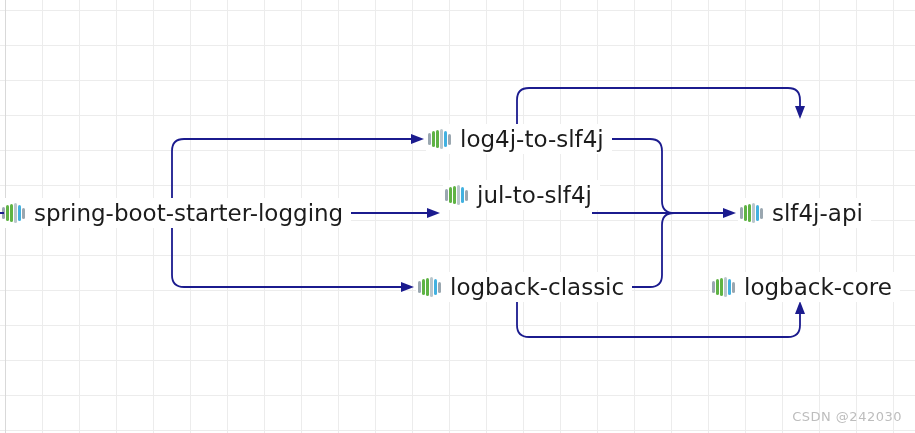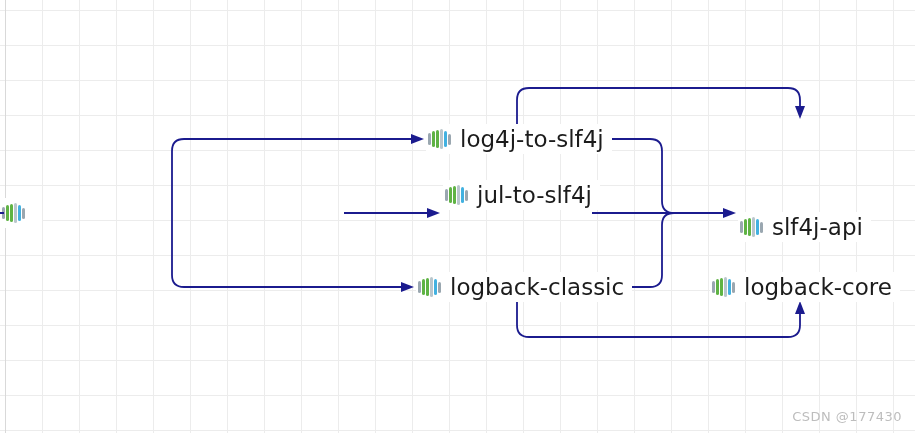--- a/index.html
+++ b/index.html
@@ -62,30 +62,31 @@
       </g>
       <g>
         <path d="M619,287 H650 Q662,287 662,275 V225 Q662,213 674,213" stroke="#1b1b8e"></path>
       </g>
       <g>
         <path d="M517,301 V325 Q517,337 529,337 H788 Q800,337 800,325 V314" stroke="#1b1b8e"></path>
         <polygon points="795,314 805,314 800,301" fill="#1b1b8e"></polygon>
       </g>
     </svg>
   <div class="stub" style="background: rgb(27, 27, 142);"></div>
-  <div class="watermark">CSDN @177430</div>
+  <div class="watermark">CSDN @242030</div>
 <div class="node" style="left: 0px; top: 198px;">
       <span class="lib-icon">
         <i style="width: 3px; height: 12px; background: rgb(154, 167, 176);"></i>
         <i style="width: 3px; height: 16px; background: rgb(95, 179, 68);"></i>
         <i style="width: 3px; height: 18px; background: rgb(95, 179, 68);"></i>
         <i style="width: 3px; height: 20px; background: rgb(185, 198, 204);"></i>
         <i style="width: 3px; height: 16px; background: rgb(66, 177, 224);"></i>
         <i style="width: 3px; height: 11px; background: rgb(154, 167, 176);"></i>
       </span>
+      <span class="node-label">spring-boot-starter-logging</span>
     </div>
     <div class="node" style="left: 426px; top: 124px;">
       <span class="lib-icon">
         <i style="width: 3px; height: 12px; background: rgb(154, 167, 176);"></i>
         <i style="width: 3px; height: 16px; background: rgb(95, 179, 68);"></i>
         <i style="width: 3px; height: 18px; background: rgb(95, 179, 68);"></i>
         <i style="width: 3px; height: 20px; background: rgb(185, 198, 204);"></i>
         <i style="width: 3px; height: 16px; background: rgb(66, 177, 224);"></i>
         <i style="width: 3px; height: 11px; background: rgb(154, 167, 176);"></i>
       </span>
@@ -106,21 +107,21 @@
       <span class="lib-icon">
         <i style="width: 3px; height: 12px; background: rgb(154, 167, 176);"></i>
         <i style="width: 3px; height: 16px; background: rgb(95, 179, 68);"></i>
         <i style="width: 3px; height: 18px; background: rgb(95, 179, 68);"></i>
         <i style="width: 3px; height: 20px; background: rgb(185, 198, 204);"></i>
         <i style="width: 3px; height: 16px; background: rgb(66, 177, 224);"></i>
         <i style="width: 3px; height: 11px; background: rgb(154, 167, 176);"></i>
       </span>
       <span class="node-label">logback-classic</span>
     </div>
-    <div class="node" style="left: 738px; top: 198px; margin-top: 14px;">
+    <div class="node" style="left: 738px; top: 198px;">
       <span class="lib-icon">
         <i style="width: 3px; height: 12px; background: rgb(154, 167, 176);"></i>
         <i style="width: 3px; height: 16px; background: rgb(95, 179, 68);"></i>
         <i style="width: 3px; height: 18px; background: rgb(95, 179, 68);"></i>
         <i style="width: 3px; height: 20px; background: rgb(185, 198, 204);"></i>
         <i style="width: 3px; height: 16px; background: rgb(66, 177, 224);"></i>
         <i style="width: 3px; height: 11px; background: rgb(154, 167, 176);"></i>
       </span>
       <span class="node-label">slf4j-api</span>
     </div>

